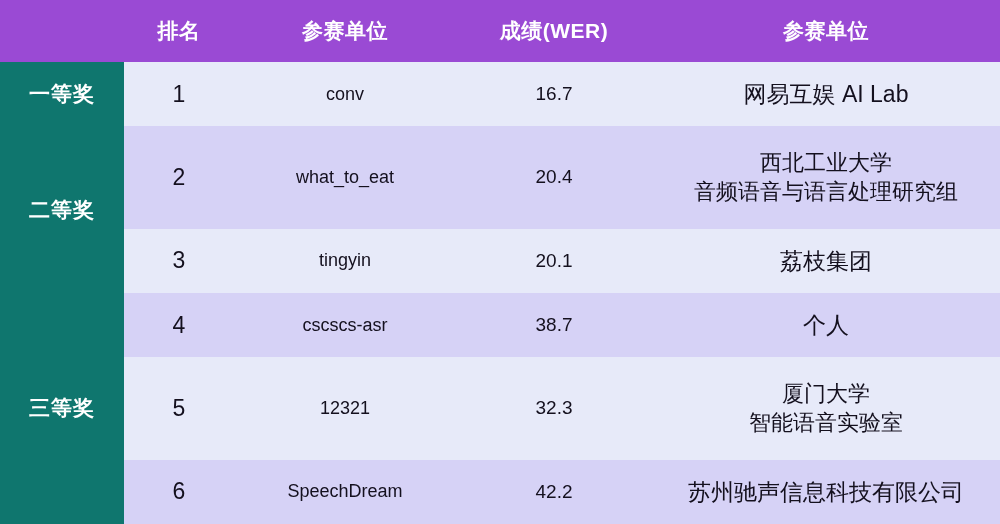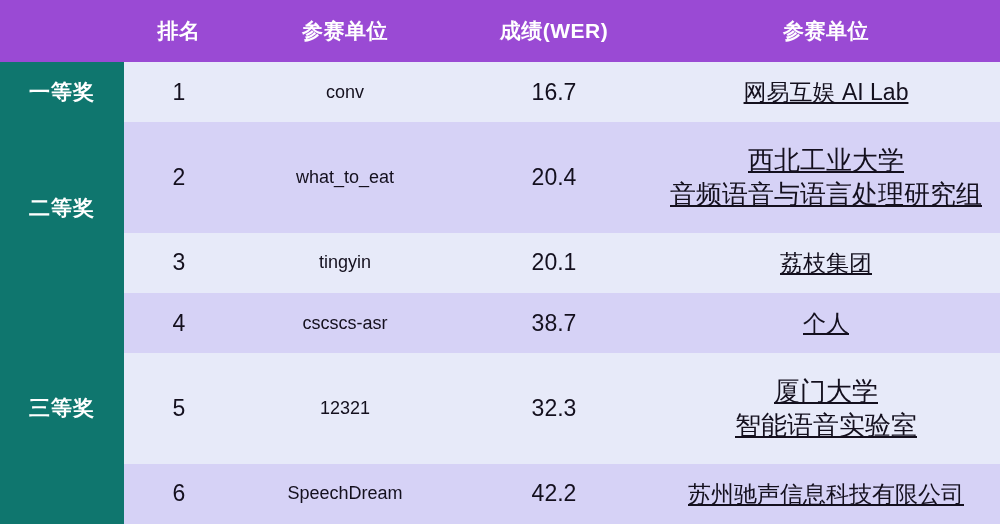--- a/index.html
+++ b/index.html
@@ -70,30 +70,30 @@
   }
   .award-last { border-bottom: 0; }
 
   
   .cell {
     color: #14101e;
     font-size: 23px;
     border-right: 3px solid #ffffff;
     border-bottom: 3px solid #ffffff;
   }
-  .cell-last { border-right: 0; text-decoration: underline; }
+  .cell-last { border-right: 0; }
   .row-light  .cell { background: #e7eaf9; }
   .row-medium .cell { background: #d6d2f6; }
 
   .org-line { display: block; line-height: 1.32; }
-  .two-line { font-size: 26px; }
+  .two-line { font-size: 22px; }
 
   .rank-val { font-size: 23px; }
   .team-val { font-size: 18px; }
-  .score-val { font-size: 23px; }
+  .score-val { font-size: 19px; }
 </style>
 </head>
 <body>
 
 <table id="ranking-table">
   <colgroup>
     <col class="col-award">
     <col class="col-rank">
     <col class="col-team">
     <col class="col-score">

